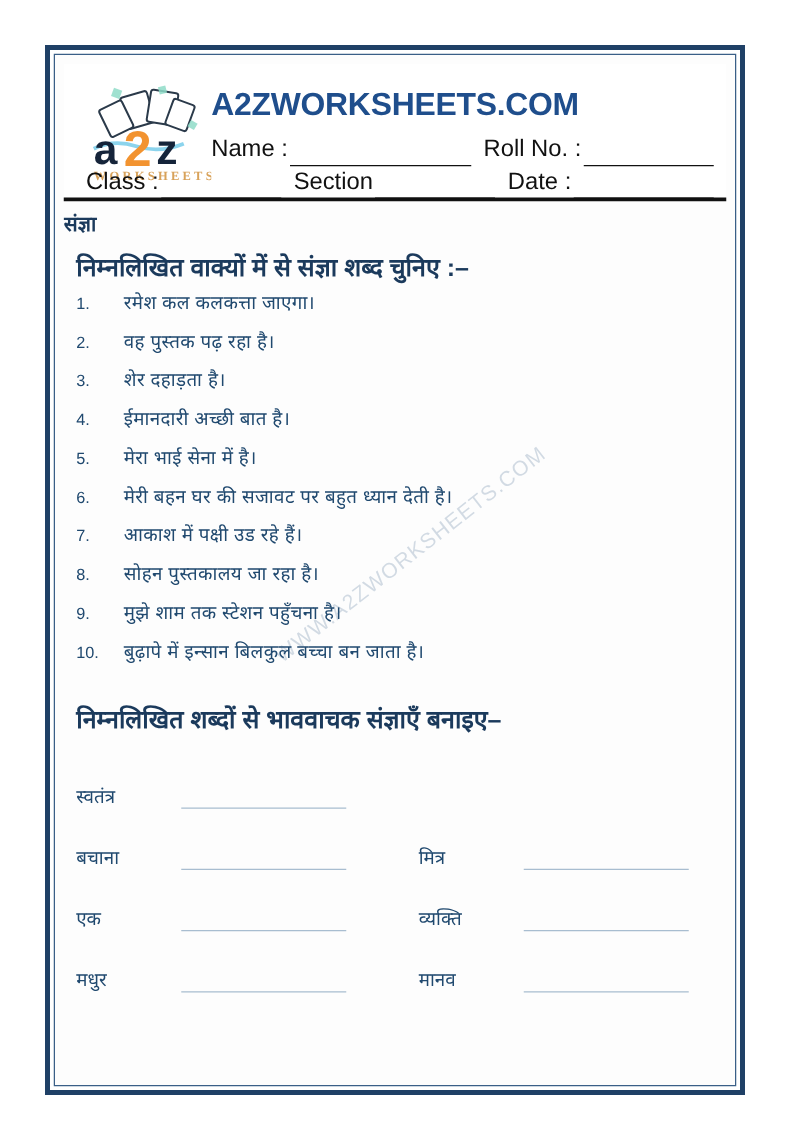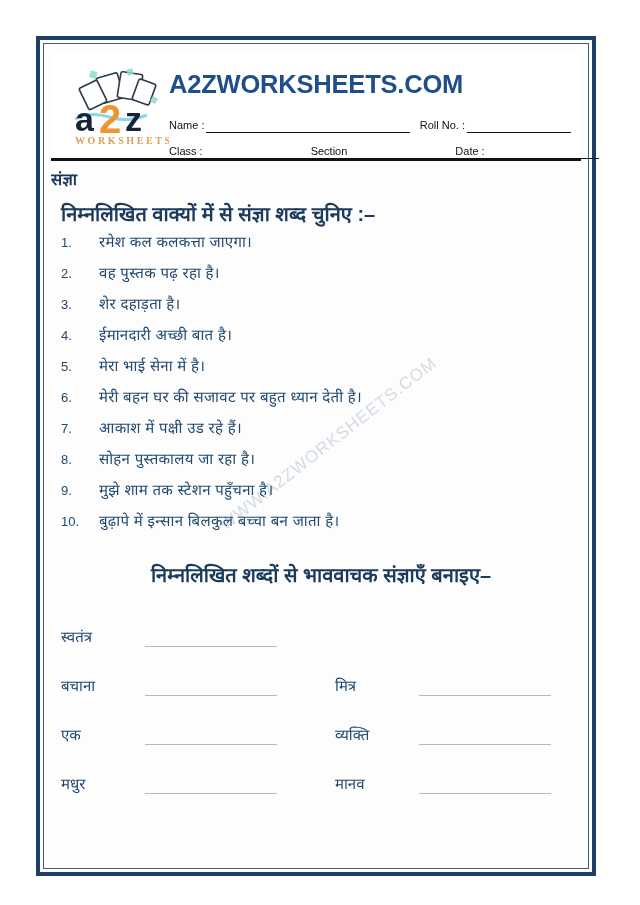--- a/index.html
+++ b/index.html
@@ -75,23 +75,24 @@
   .field-rows {
     position: absolute;
     left: 118px;
     right: 8px;
     top: 56px;
   }
   .field-row {
     display: flex;
     align-items: flex-end;
     height: 26px;
-    font-size: 11px;
+    font-size: 19px;
     color: #111111;
     white-space: nowrap;
+    justify-content: flex-end;
   }
   .field-label {
     flex: 0 0 auto;
     padding-bottom: 2px;
   }
   .field-rule {
     flex: 1 1 auto;
     border-bottom: 1px solid #111111;
     height: 14px;
     margin: 0 2px;
@@ -123,21 +124,20 @@
   .section-heading {
     font-size: 20px;
     font-weight: bold;
     color: #1b3a5c;
     margin: 10px 0 4px 10px;
     font-family: "Liberation Sans", "DejaVu Sans", sans-serif;
   }
   .section-heading-2 {
     margin-top: 20px;
     margin-bottom: 10px;
-    text-align: center;
   }
 
   .q-list {
     margin: 0;
     padding: 0;
     list-style: none;
   }
   .q-item {
     display: flex;
     align-items: baseline;

